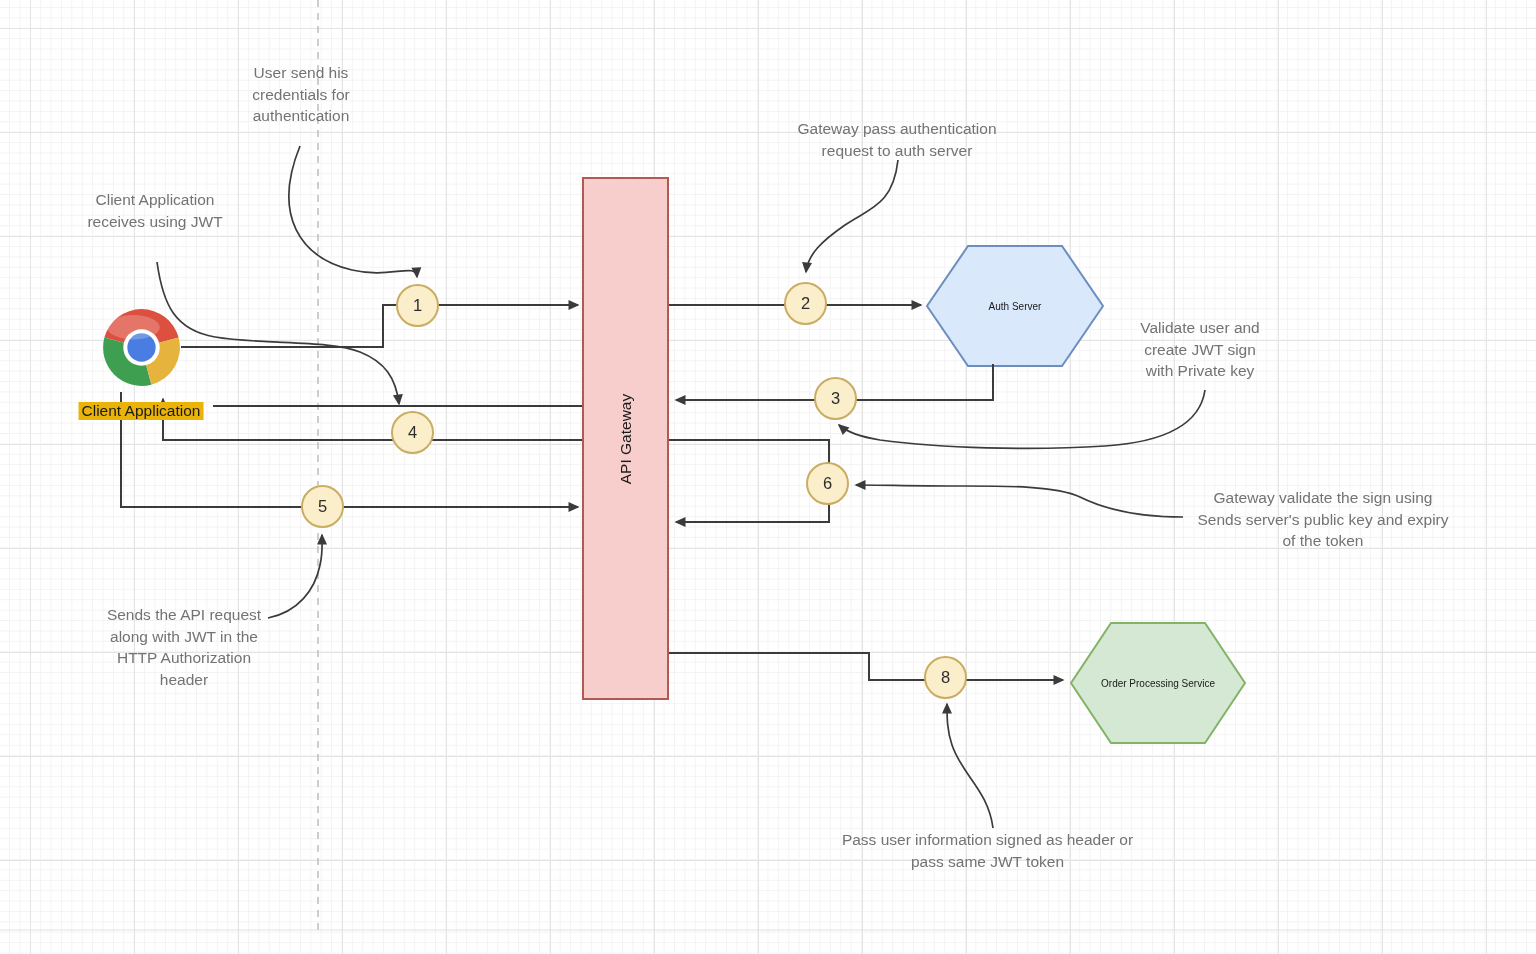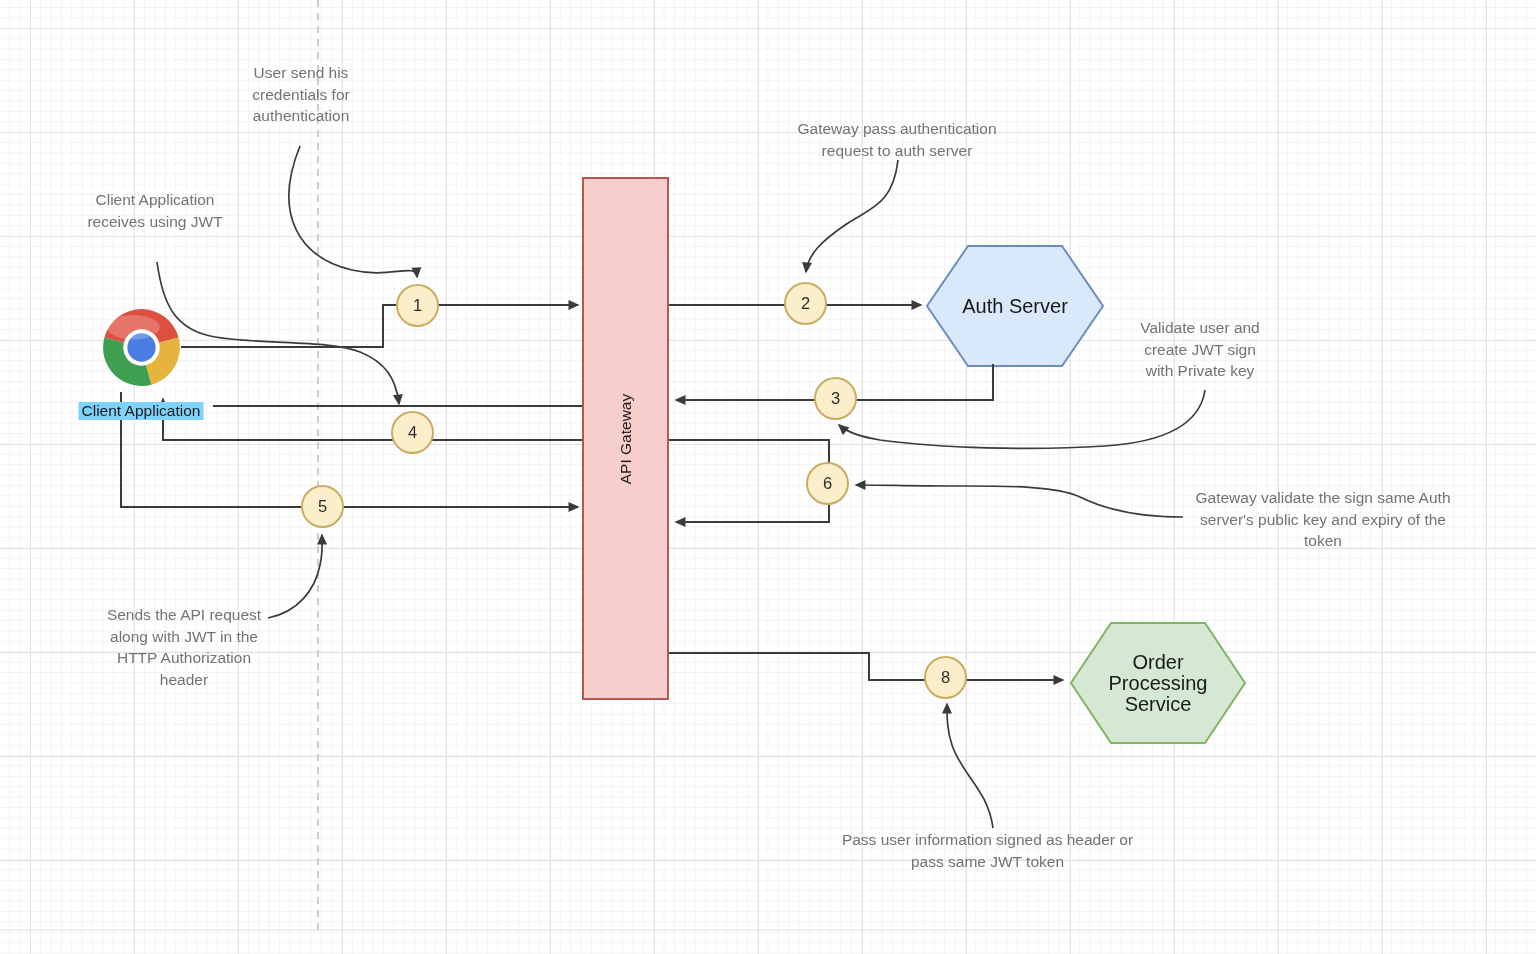--- a/index.html
+++ b/index.html
@@ -36,38 +36,38 @@
     transform:translate(-50%,-50%) rotate(-90deg);
     white-space:nowrap;font-size:15.5px;color:#1a1a1a;
   }
   
   .hexwrap{z-index:2;}
   .hex-auth{fill:var(--auth_fill,#dae8fc);stroke:var(--auth_stroke,#6c8ebf);stroke-width:2;}
   .hex-order{fill:var(--order_fill,#d5e8d4);stroke:var(--order_stroke,#82b366);stroke-width:2;}
   .hexlabel{
     position:absolute;left:0;top:0;width:100%;height:100%;
     display:flex;align-items:center;justify-content:center;text-align:center;
-    font-size:20px;line-height:21px;z-index:3;
+    font-size:10px;line-height:21px;z-index:3;
   }
   
   .step{
     width:43px;height:43px;border-radius:50%;z-index:5;
     background:var(--step_fill,#fbeecb);
     border:2px solid var(--step_stroke,#c9ad63);
     box-sizing:border-box;
     display:flex;align-items:center;justify-content:center;
     font-size:16.5px;color:#2d2d2d;
   }
   
   .ann{
     text-align:center;font-size:15.5px;line-height:21.5px;z-index:4;color:#737373;
   }
   .clientlabel{
     left:141px;top:402px;transform:translateX(-50%);
-    background:#7dd3fc;padding:0 3px;white-space:nowrap;
+    background:#eab308;padding:0 3px;white-space:nowrap;
     font-size:15.5px;z-index:6;
   }
   .chrome{left:99px;top:305px;z-index:2;}
 </style>
 </head>
 <body>
 
 <div class="abs gateway">
   <span class="vlabel">API Gateway</span>
 </div>
@@ -138,15 +138,15 @@
 <div class="abs step" style="left:301px;top:485px;">5</div>
 <div class="abs step" style="left:806px;top:462px;">6</div>
 <div class="abs step" style="left:924px;top:656px;">8</div>
 
 <div class="abs clientlabel">Client Application</div>
 
 <div class="abs ann" style="left:241px;top:62px;width:120px;">User send his credentials for authentication</div>
 <div class="abs ann" style="left:782px;top:118px;width:230px;">Gateway pass authentication request to auth server</div>
 <div class="abs ann" style="left:75px;top:189px;width:160px;">Client Application receives using JWT</div>
 <div class="abs ann" style="left:1130px;top:317px;width:140px;">Validate user and create JWT sign with Private key</div>
-<div class="abs ann" style="left:1193px;top:487px;width:260px;">Gateway validate the sign same Auth server's public key and expiry of the token</div>
+<div class="abs ann" style="left:1193px;top:487px;width:260px;">Gateway validate the sign using Sends server's public key and expiry of the token</div>
 <div class="abs ann" style="left:105px;top:604px;width:158px;">Sends the API request along with JWT in the HTTP Authorization header</div>
 <div class="abs ann" style="left:840px;top:829px;width:295px;">Pass user information signed as header or pass same JWT token</div>
 
 </body></html>

